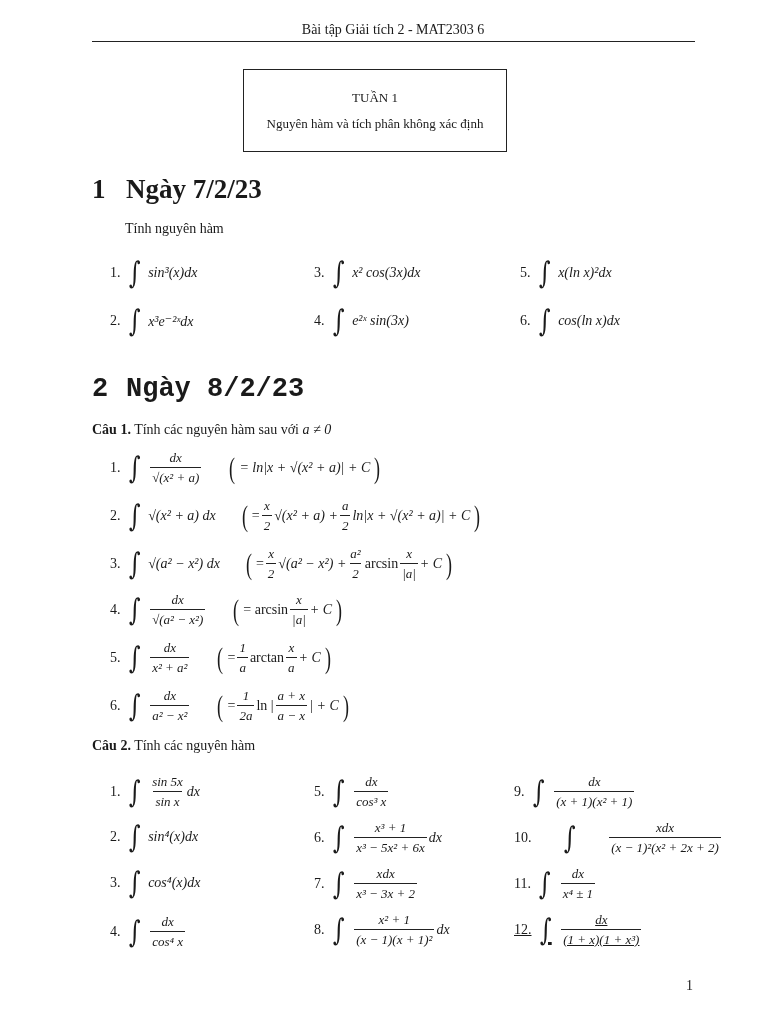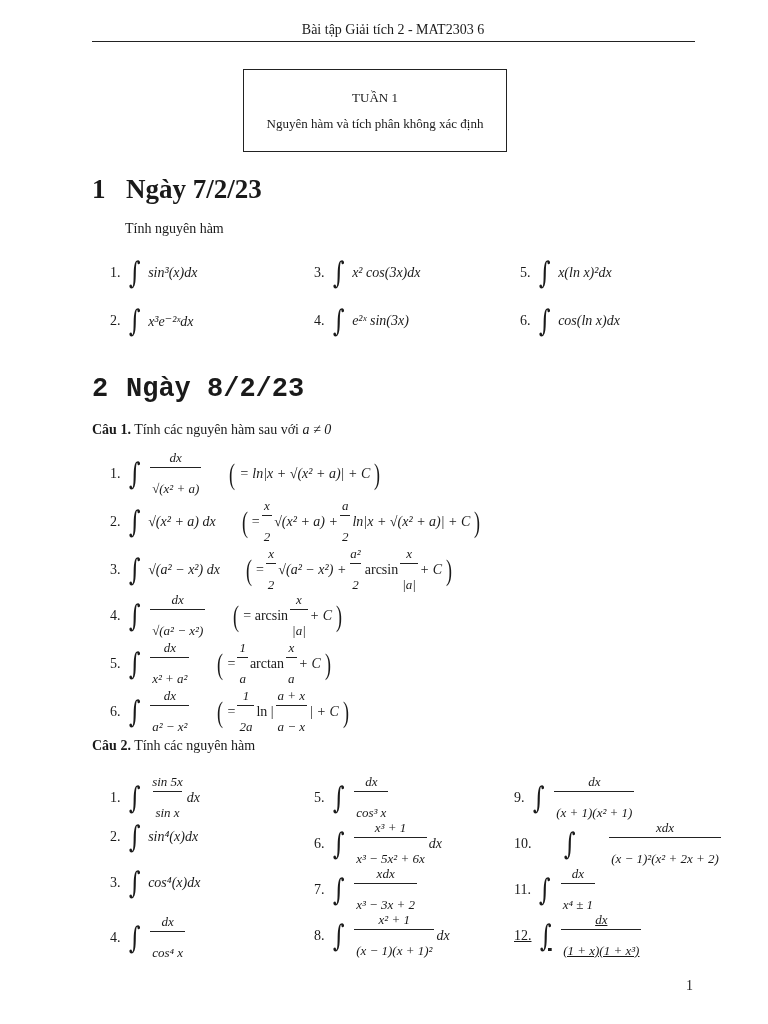--- a/index.html
+++ b/index.html
@@ -14,21 +14,21 @@
   .section { left:92px; font-size:27px; font-weight:bold; }
   .section .num { display:inline-block; width:34px; }
   .para { font-size:14px; }
   .bold { font-weight:bold; }
   .mi { font-style:italic; }
   .item { position:absolute; font-size:14px; display:flex; align-items:center; white-space:nowrap; }
   .item .lbl { display:inline-block; text-align:right; margin-right:6px; }
   .int { font-size:30px; font-style:normal; line-height:1; margin-right:6px; transform:scaleX(0.75); display:inline-block; font-family:"DejaVu Serif",serif; font-weight:200; }
   .frac { display:inline-flex; flex-direction:column; align-items:center; vertical-align:middle; margin:0 2px; }
   .frac .n { padding:0 2px 1px; font-size:13px; }
-  .frac .d { padding:13px 2px 0; font-size:13px; border-top:1px solid #222; }
+  .frac .d { padding:2px 2px 0; font-size:13px; border-top:1px solid #222; }
   .expr { font-style:italic; font-size:14px; }
   .paren { font-size:30px; font-weight:100; transform:scaleX(0.6); display:inline-block; line-height:1; margin:0 2px; }
   .ans { display:inline-flex; align-items:center; margin-left:22px; font-size:14px; }
   .page-num { left:686px; top:978px; font-size:14px; }
 </style>
 </head>
 <body>
 
 <div class="abs header-title">Bài tập Giải tích 2 - MAT2303 6</div>
 <div class="abs header-rule"></div>

